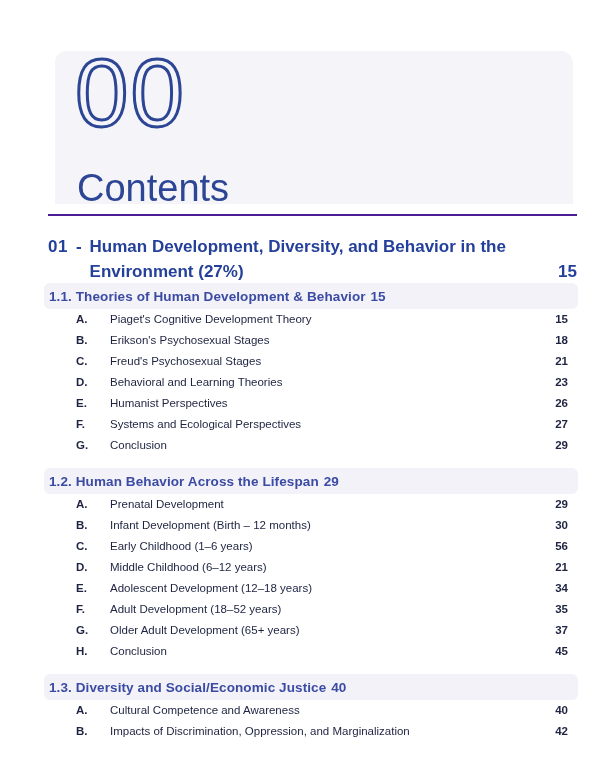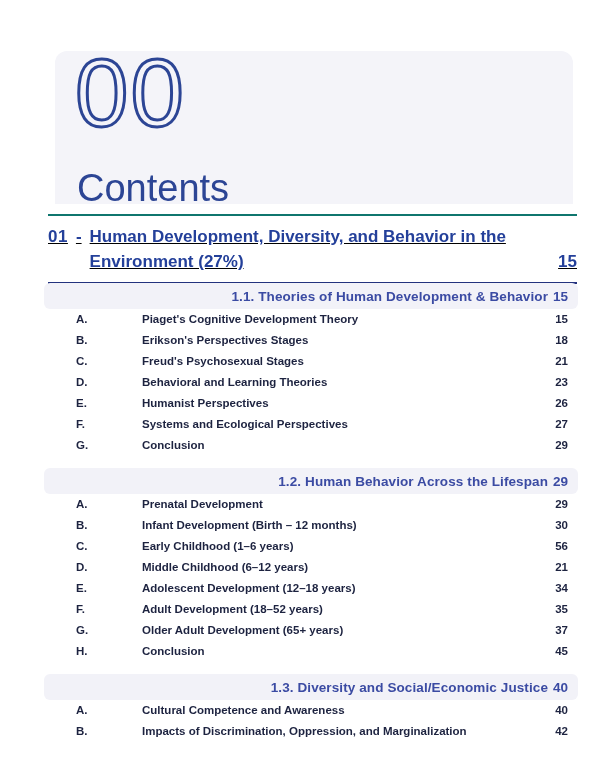--- a/index.html
+++ b/index.html
@@ -59,24 +59,23 @@
     letter-spacing: 0px;
   }
 
   
   .chapter {
     position: absolute;
     left: 48px;
     top: 214px;
     width: 529px;
     box-sizing: border-box;
-    border-top: 2px solid #0f766e;
+    border-top: 2px solid #4c1d95;
     border-bottom: 2px solid #23327e;
-    padding: 8px 0 8px 0;
-    text-decoration: underline;
+    padding: 18px 0 8px 0;
   }
 
   .chapter-row {
     display: flex;
     align-items: flex-start;
     color: #24409a;
   }
 
   .chapter-num {
     flex: 0 0 auto;
@@ -120,21 +119,21 @@
     width: 534px;
   }
 
   .section {
     margin-bottom: 8px;
   }
 
   .section-header {
     display: flex;
     align-items: center;
-    justify-content: flex-end;
+    justify-content: flex-start;
     background: #f2f2f8;
     border-radius: 6px;
     height: 26px;
     padding: 0 10px 0 5px;
     box-sizing: border-box;
   }
 
   .section-header .s-title {
     font-size: 13.5px;
     font-weight: bold;
@@ -166,24 +165,23 @@
     padding-left: 32px;
     font-size: 11.5px;
     font-weight: bold;
     color: #1d2340;
     box-sizing: content-box;
   }
 
   .item-title {
     flex: 1 1 auto;
     font-size: 11.5px;
-    font-weight: bold;
+    font-weight: normal;
     color: #1d2340;
     padding-left: 8px;
-    margin-left: 32px;
   }
 
   .item-page {
     flex: 0 0 auto;
     font-size: 11.5px;
     font-weight: bold;
     color: #1d2340;
     text-align: right;
     min-width: 20px;
     padding-right: 10px;
@@ -216,21 +214,21 @@
         <span class="s-page">15</span>
       </div>
       <div class="items">
         <div class="item-row">
           <span class="item-letter">A.</span>
           <span class="item-title">Piaget's Cognitive Development Theory</span>
           <span class="item-page">15</span>
         </div>
         <div class="item-row">
           <span class="item-letter">B.</span>
-          <span class="item-title">Erikson's Perspectives Stages</span>
+          <span class="item-title">Erikson's Psychosexual Stages</span>
           <span class="item-page">18</span>
         </div>
         <div class="item-row">
           <span class="item-letter">C.</span>
           <span class="item-title">Freud's Psychosexual Stages</span>
           <span class="item-page">21</span>
         </div>
         <div class="item-row">
           <span class="item-letter">D.</span>
           <span class="item-title">Behavioral and Learning Theories</span>

